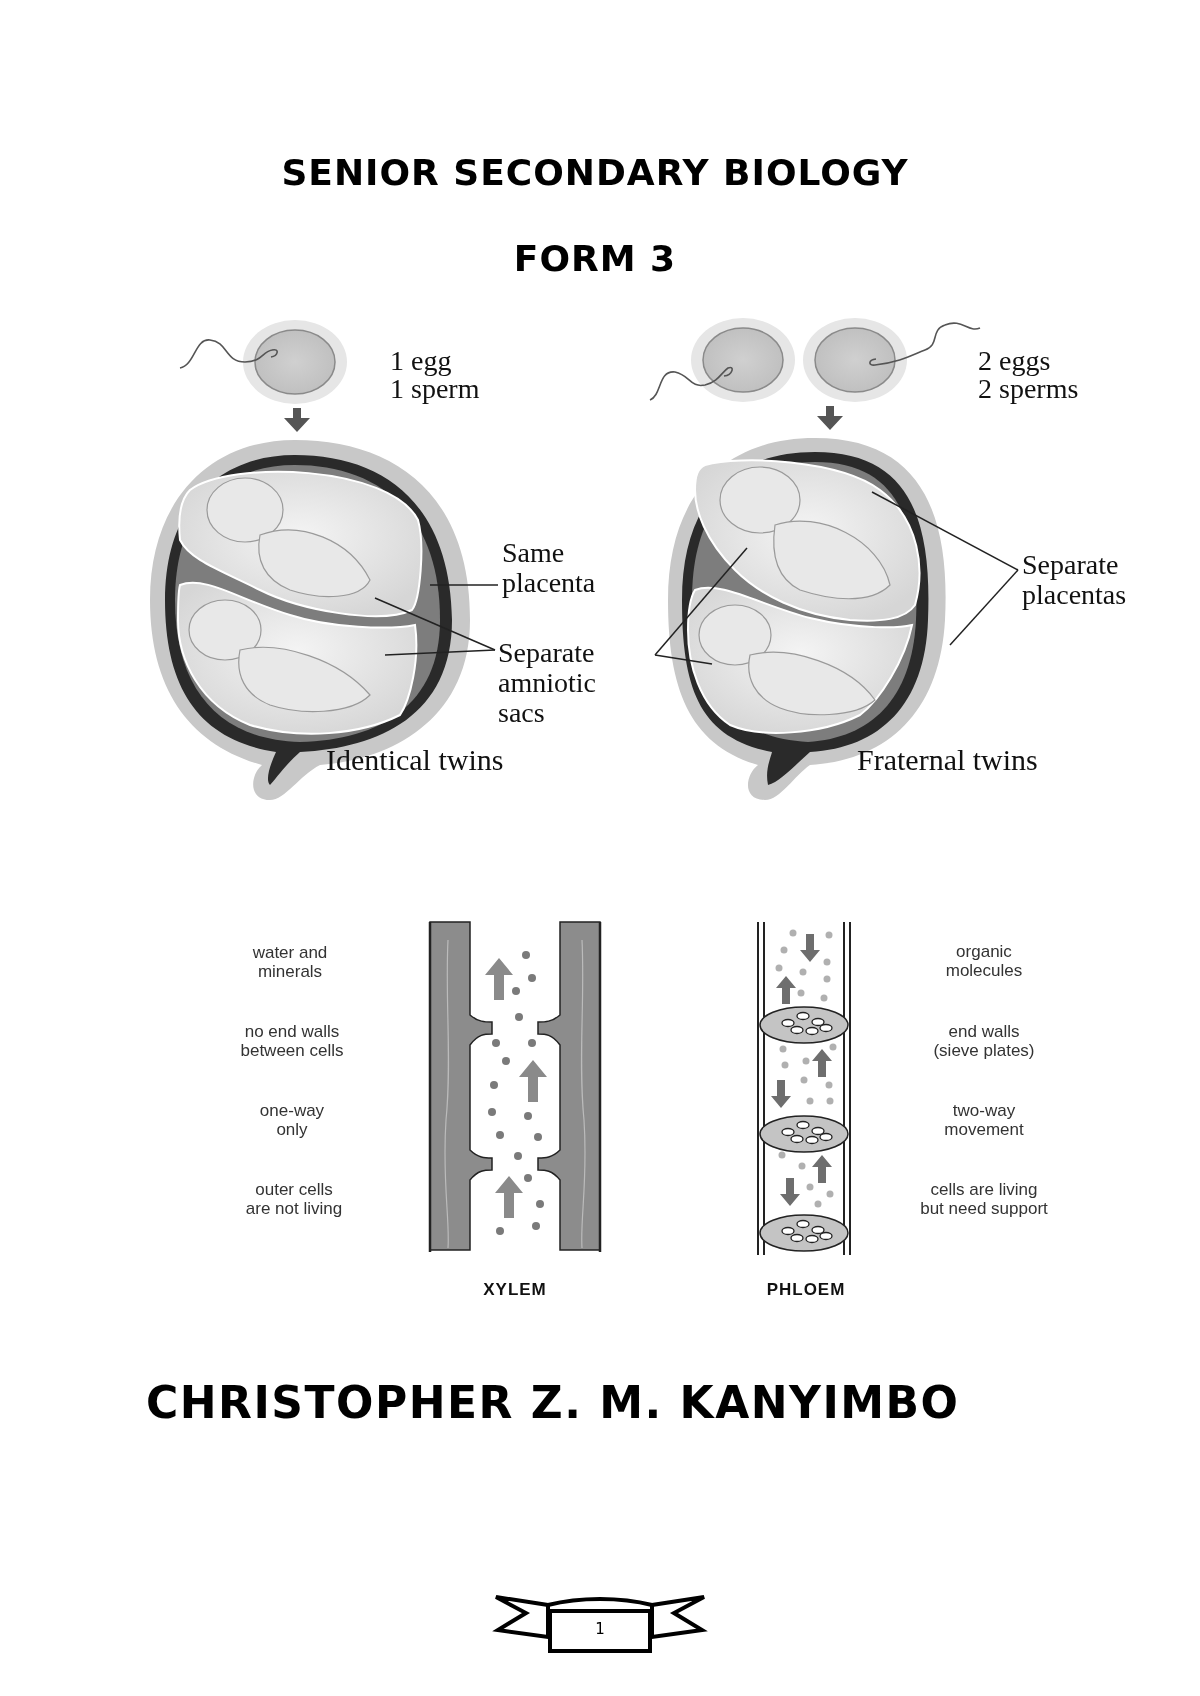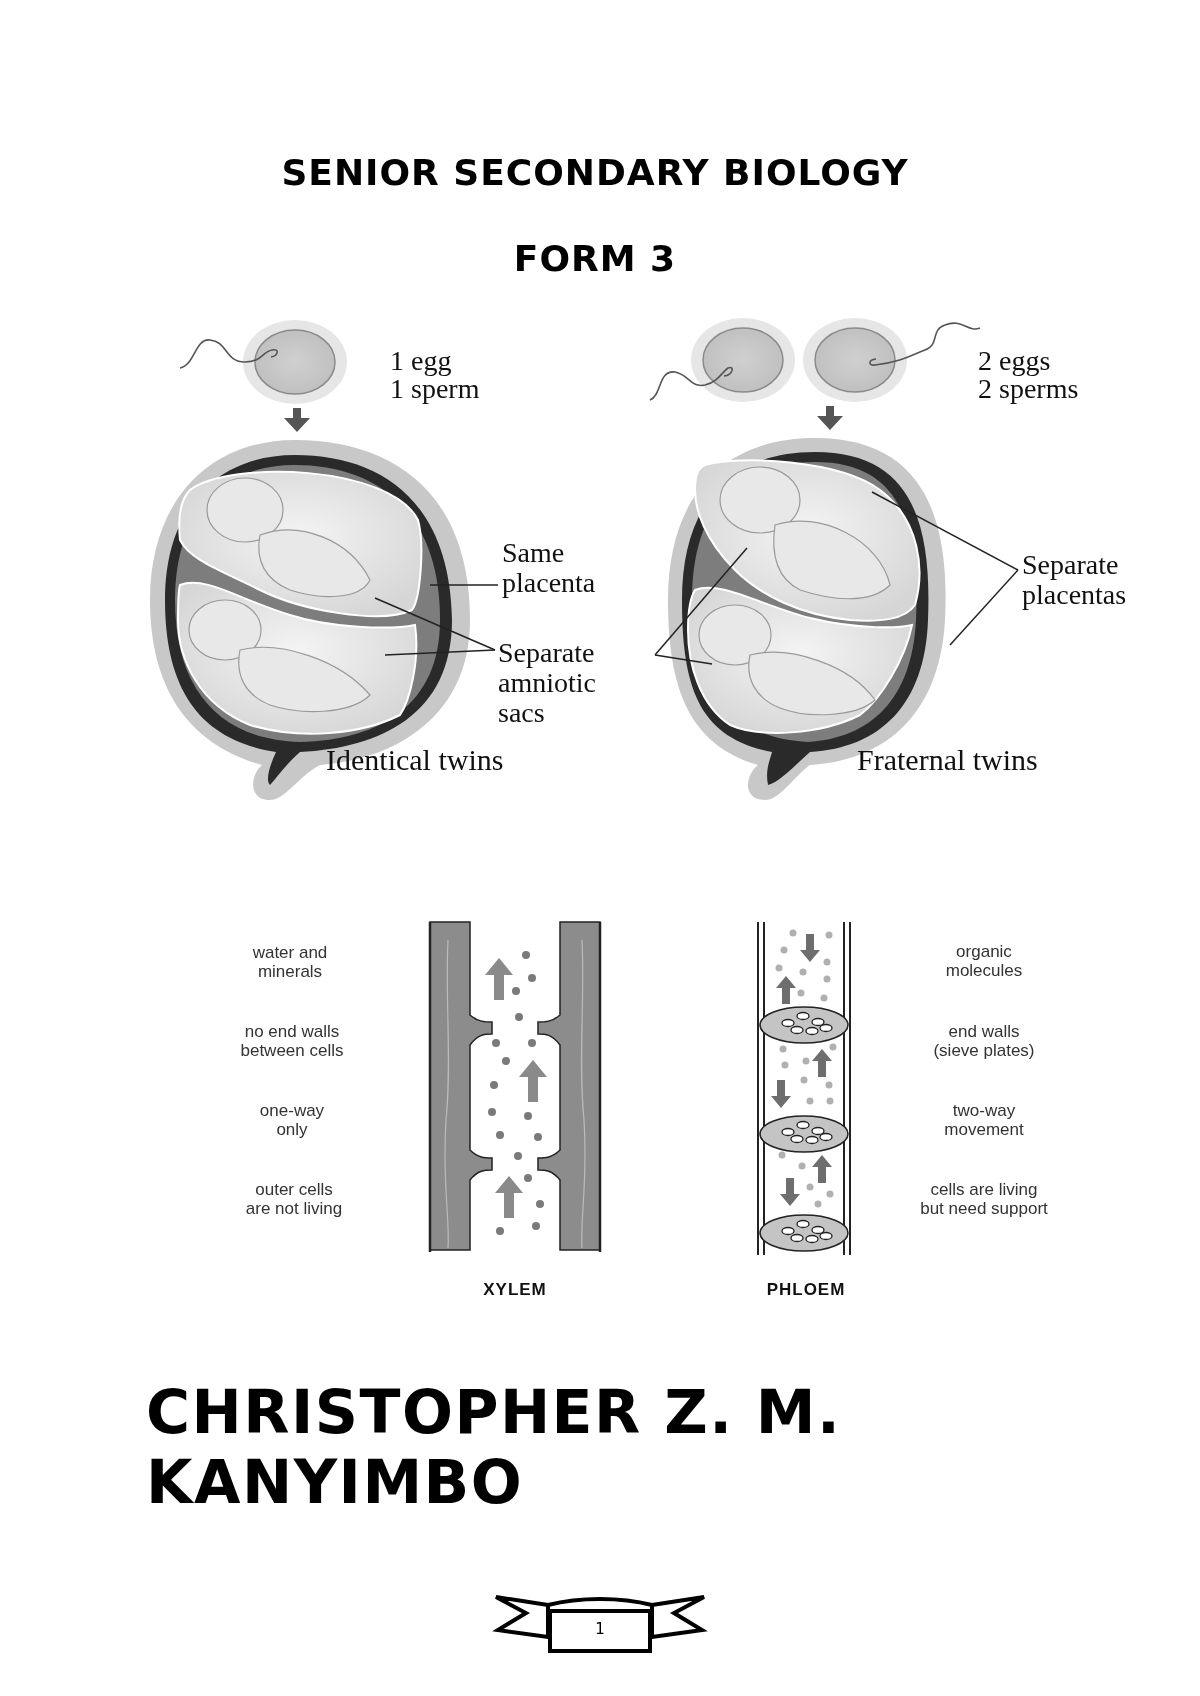--- a/index.html
+++ b/index.html
@@ -1,20 +1,20 @@
 <!DOCTYPE html>
 <html><head>
 <meta charset="utf-8">
 <style>
   html, body { margin: 0; padding: 0; background: #ffffff; }
   body { width: 1200px; height: 1696px; position: relative; overflow: hidden; font-family: "Liberation Sans", sans-serif; color: #000; }
   .title { position: absolute; left: 0; width: 1200px; text-align: center; font-family: "DejaVu Sans", sans-serif; font-weight: bold; letter-spacing: 1px; }
   #t1 { top: 152px; font-size: 36px; left: -5px; }
   #t2 { top: 238px; font-size: 36px; left: -5px; }
-  #author { position: absolute; top: 1377px; left: 146px; font-family: "DejaVu Sans", sans-serif; font-weight: bold; font-size: 60px; letter-spacing: 1.5px; }
+  #author { position: absolute; top: 1377px; left: 146px; font-family: "DejaVu Sans", sans-serif; font-weight: bold; font-size: 44px; letter-spacing: 1.5px; }
   .serif { font-family: "Liberation Serif", serif; fill: #111; }
   .sans { font-family: "Liberation Sans", sans-serif; fill: #333; }
   svg { position: absolute; left: 0; top: 0; }
   .pnum { position: absolute; left: 552px; top: 1620px; width: 96px; text-align: center; font-size: 15px; font-family: "DejaVu Sans", sans-serif; }
 </style>
 </head>
 <body>
 
 <div class="title" id="t1">SENIOR SECONDARY BIOLOGY</div>
 <div class="title" id="t2">FORM 3</div>

